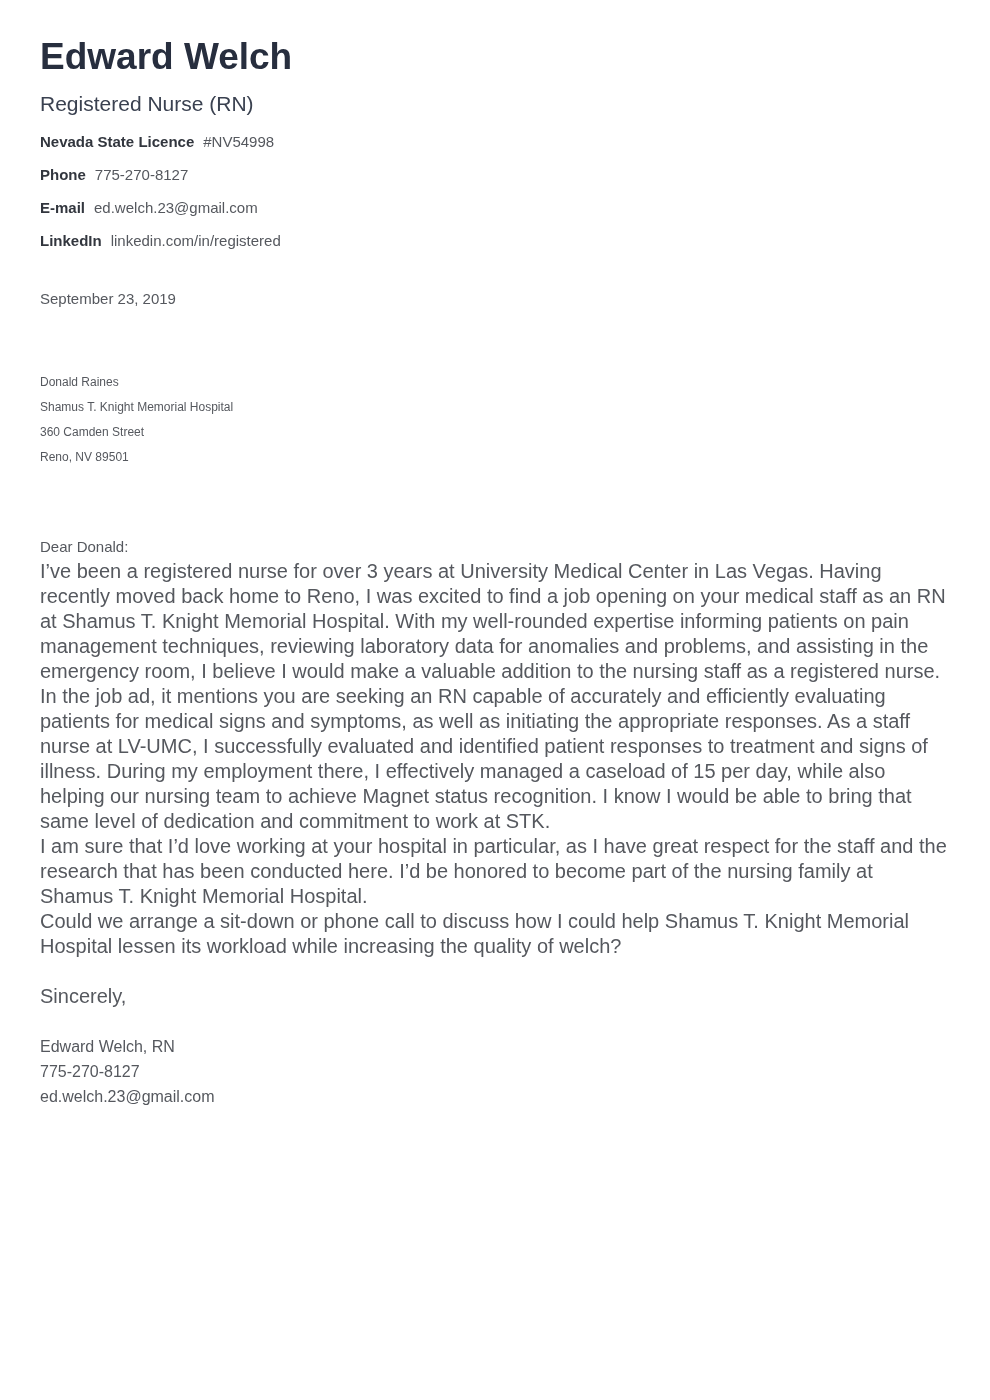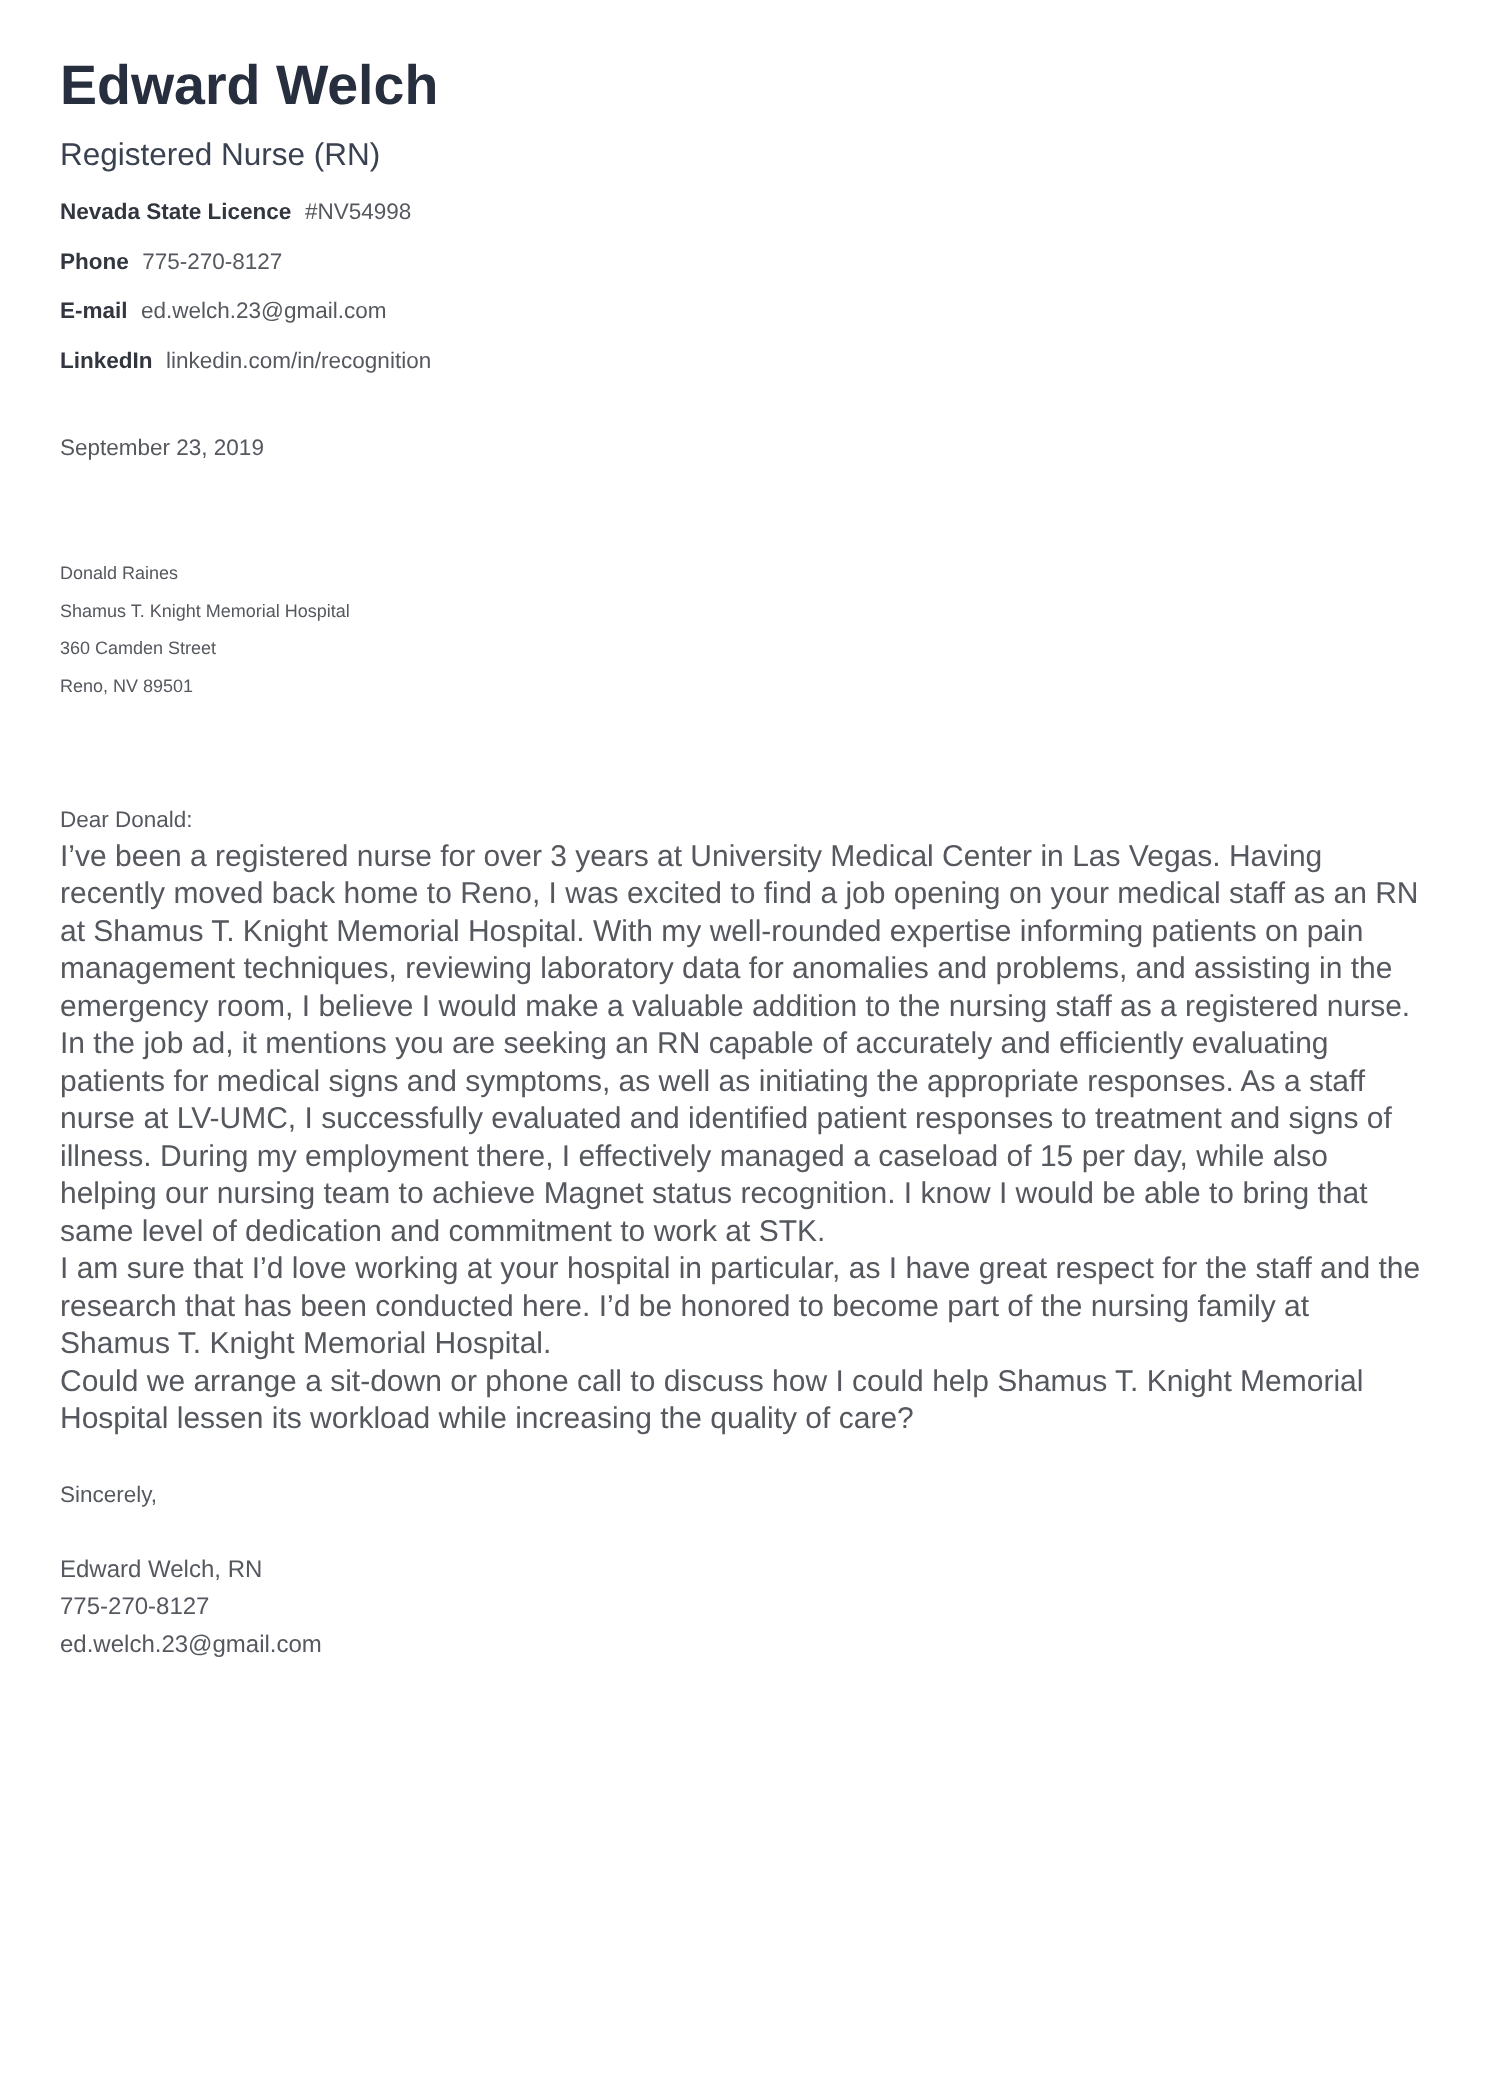--- a/index.html
+++ b/index.html
@@ -60,21 +60,21 @@
   .salutation {
     font-size: 15px;
     line-height: 25px;
   }
   .letter-body p {
     font-size: 20px;
     line-height: 25px;
     max-width: 910px;
   }
   .valediction {
-    font-size: 15px;
+    font-size: 20px;
     line-height: 25px;
     margin-top: 25px;
   }
   .signature { margin-top: 25px; }
   .signature-line {
     font-size: 16px;
     line-height: 25px;
   }
 </style>
 </head>
@@ -95,39 +95,39 @@
     <div class="contact-row">
       <span class="contact-label">Phone</span>
       <span class="contact-value">775-270-8127</span>
     </div>
     <div class="contact-row">
       <span class="contact-label">E-mail</span>
       <span class="contact-value">ed.welch.23@gmail.com</span>
     </div>
     <div class="contact-row">
       <span class="contact-label">LinkedIn</span>
-      <span class="contact-value">linkedin.com/in/recognition</span>
+      <span class="contact-value">linkedin.com/in/registered</span>
     </div>
   </section>
 
   <div class="letter-date">September 23, 2019</div>
 
   <section class="recipient">
     <div class="recipient-line">Donald Raines</div>
     <div class="recipient-line">Shamus T. Knight Memorial Hospital</div>
     <div class="recipient-line">360 Camden Street</div>
     <div class="recipient-line">Reno, NV 89501</div>
   </section>
 
   <section class="letter-body">
     <div class="salutation">Dear Donald:</div>
     <p>I’ve been a registered nurse for over 3 years at University Medical Center in Las Vegas. Having recently moved back home to Reno, I was excited to find a job opening on your medical staff as an RN at Shamus T. Knight Memorial Hospital. With my well-rounded expertise informing patients on pain management techniques, reviewing laboratory data for anomalies and problems, and assisting in the emergency room, I believe I would make a valuable addition to the nursing staff as a registered nurse.</p>
     <p>In the job ad, it mentions you are seeking an RN capable of accurately and efficiently evaluating patients for medical signs and symptoms, as well as initiating the appropriate responses. As a staff nurse at LV-UMC, I successfully evaluated and identified patient responses to treatment and signs of illness. During my employment there, I effectively managed a caseload of 15 per day, while also helping our nursing team to achieve Magnet status recognition. I know I would be able to bring that same level of dedication and commitment to work at STK.</p>
     <p>I am sure that I’d love working at your hospital in particular, as I have great respect for the staff and the research that has been conducted here. I’d be honored to become part of the nursing family at Shamus T. Knight Memorial Hospital.</p>
-    <p>Could we arrange a sit-down or phone call to discuss how I could help Shamus T. Knight Memorial Hospital lessen its workload while increasing the quality of care?</p>
+    <p>Could we arrange a sit-down or phone call to discuss how I could help Shamus T. Knight Memorial Hospital lessen its workload while increasing the quality of welch?</p>
     <div class="valediction">Sincerely,</div>
     <div class="signature">
       <div class="signature-line">Edward Welch, RN</div>
       <div class="signature-line">775-270-8127</div>
       <div class="signature-line">ed.welch.23@gmail.com</div>
     </div>
   </section>
 
 </div>
 

